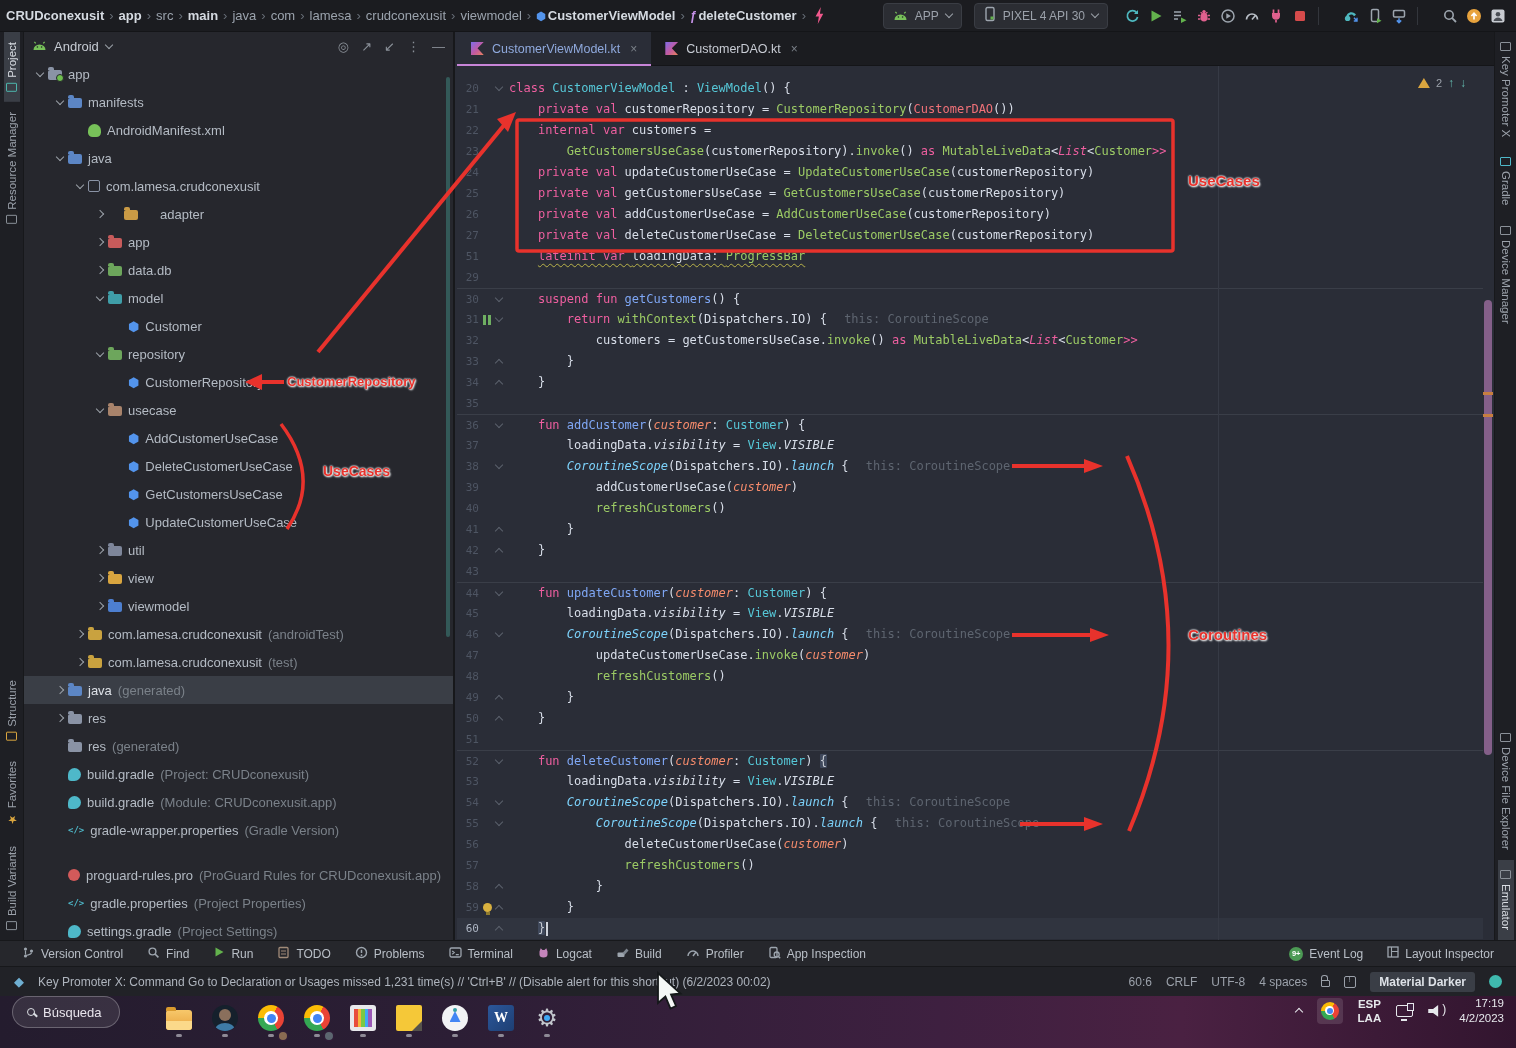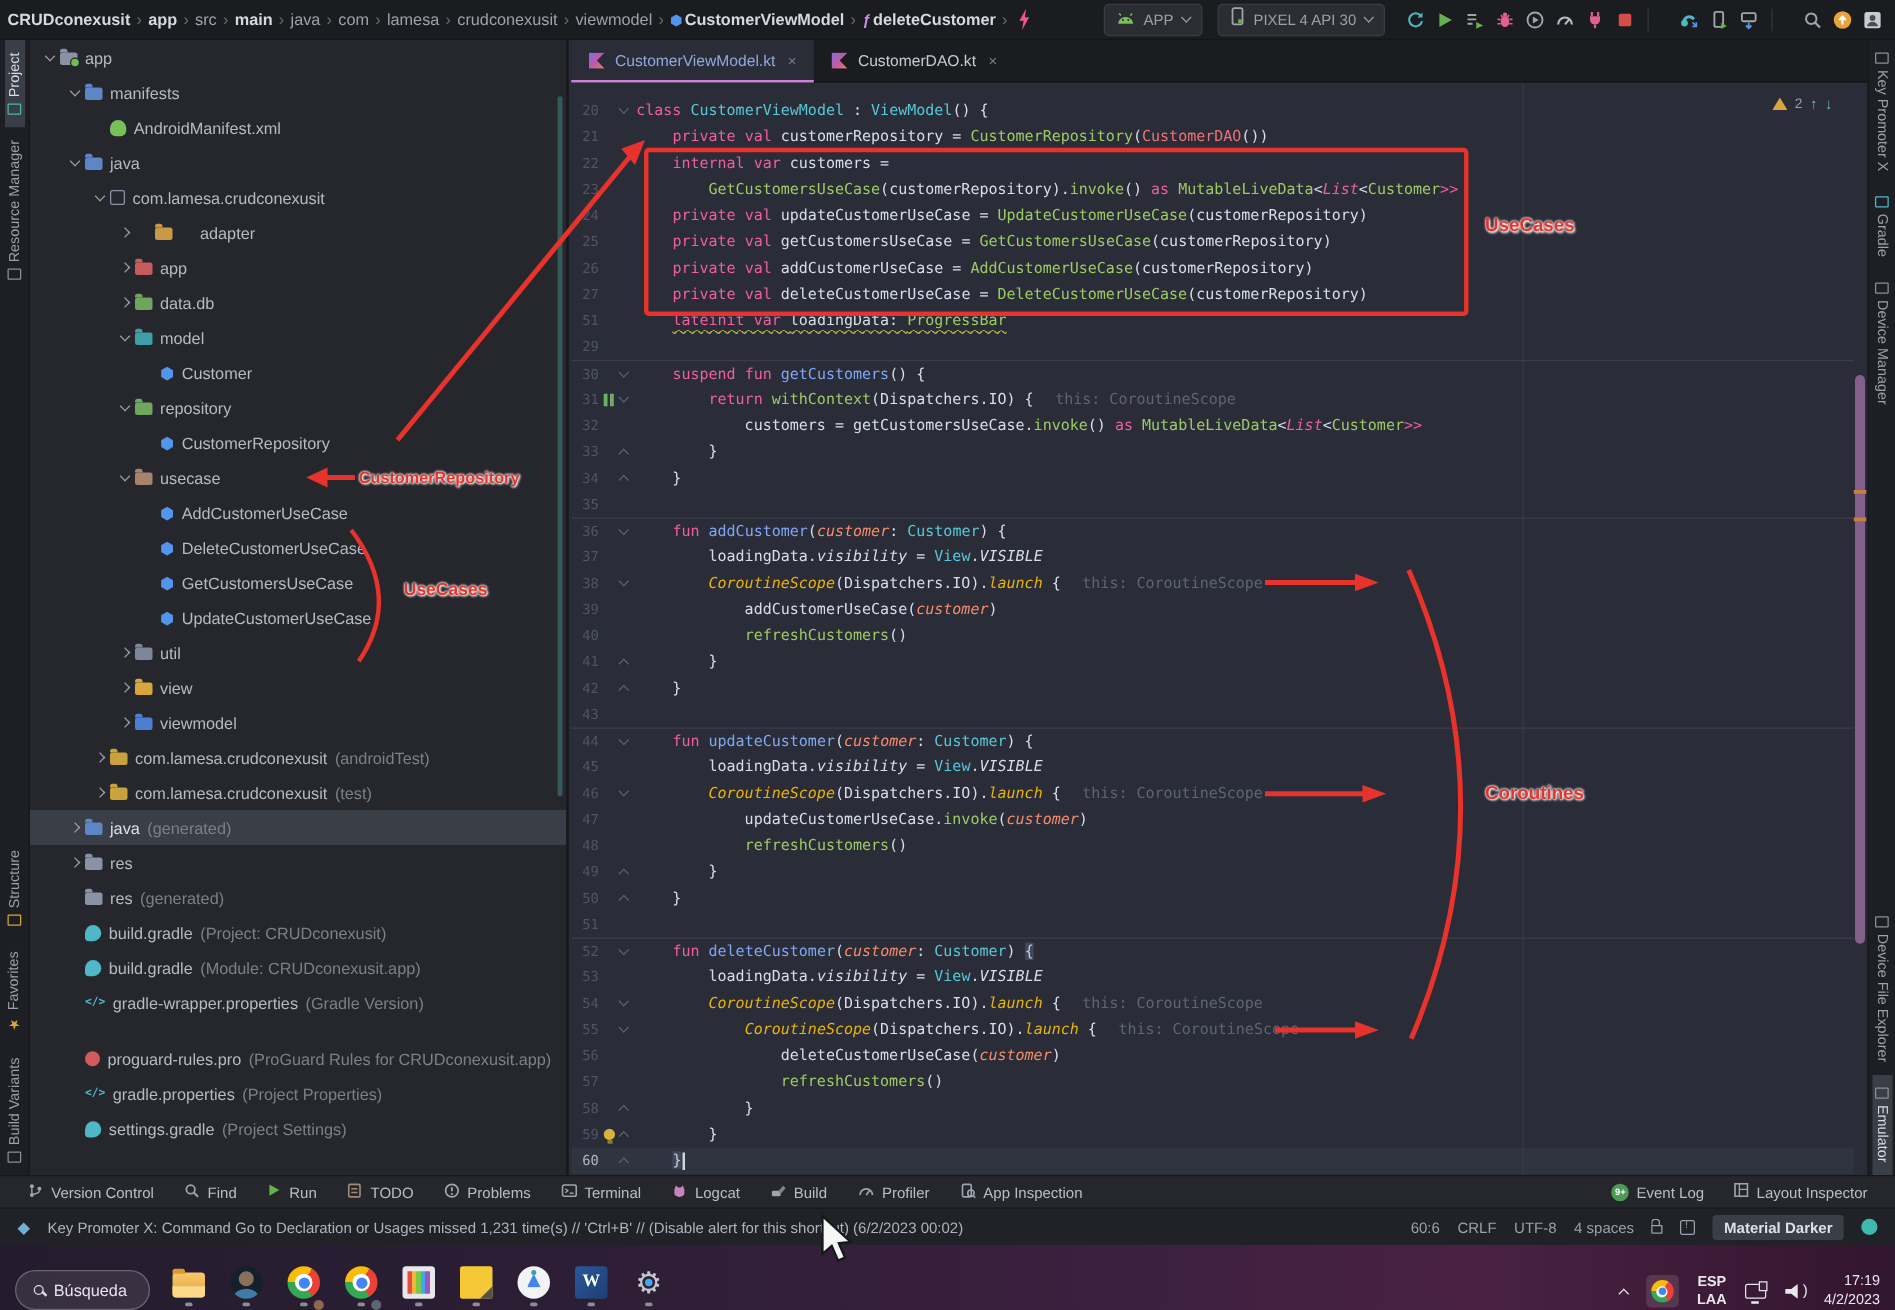--- a/index.html
+++ b/index.html
@@ -98,21 +98,21 @@
   .fold{width:6px;height:6px;border-right:1.4px solid #5B616C;border-bottom:1.4px solid #5B616C;}
   .fold.down{transform:rotate(45deg);margin-top:-3px;}
   .fold.up{transform:rotate(225deg);margin-top:3px;}
   .pauseic{display:flex;gap:2px;}
   .pauseic i{display:block;width:3px;height:10px;background:#6FAF62;}
   .bulbic{width:9px;height:9px;border-radius:50%;background:#D9B13F;position:relative;}
   .bulbic::after{content:"";position:absolute;left:2.5px;bottom:-3px;width:4px;height:3px;background:#8F7A2E;}
   .tk-kw{color:#EF5FA0;}
   .tk-pl{color:#D8DEE9;}
   .tk-call{color:#9CCB65;}
-  .tk-calli{color:#eab308;font-style:italic;}
+  .tk-calli{color:#7dd3fc;font-style:italic;}
   .tk-fn{color:#7FA7F5;}
   .tk-type{color:#56C8D8;}
   .tk-coral{color:#F07178;}
   .tk-param{color:#F78C6C;font-style:italic;}
   .tk-prop{color:#D8DEE9;font-style:italic;}
   .tk-pink{color:#EF5FA0;}
   .tk-pinki{color:#EF5FA0;font-style:italic;}
   .tk-sel{background:#40495C;border-radius:1px;}
   .tk-inlay{color:#5E6570;font-size:12px;padding-left:10px;font-style:normal;}
   .warnwrap{text-decoration:underline;text-decoration-style:wavy;text-decoration-color:#B8B24A;
@@ -149,21 +149,21 @@
   .ic-lock::before{content:"";position:absolute;top:-6px;left:-1px;width:5px;height:5px;
                    border:1.5px solid #9BA1AA;border-bottom:none;border-radius:3px 3px 0 0;}
   .ic-notif{width:12px;height:12px;border:1.5px solid #9BA1AA;border-radius:2px;display:inline-block;position:relative;}
   .ic-notif::after{content:"!";position:absolute;left:3px;top:-2px;font-size:8px;color:#9BA1AA;}
   .theme-box{background:#3A3E46;color:#DDE1E7;padding:3px 9px;border-radius:3px;font-size:12px;font-weight:bold;}
   .accent-dot{width:13px;height:13px;border-radius:50%;background:#3FB9AE;}
 
   
   .taskbar{position:absolute;left:0;top:996px;width:1516px;height:52px;z-index:30;
            background:linear-gradient(90deg,#241C2E 0%,#2C1E35 30%,#3E2040 62%,#4A2142 78%,#32152F 100%);
-           display:flex;align-items:flex-end;padding:0 12px;}
+           display:flex;align-items:flex-start;padding:0 12px;gap:28px;}
   .searchpill{height:32px;min-width:108px;border-radius:16px;background:rgba(255,255,255,0.09);
               border:1px solid rgba(255,255,255,0.25);display:flex;align-items:center;gap:8px;
               padding:0 14px;color:#E8E4EC;font-size:13px;}
   .ic-mag{width:8px;height:8px;border:1.7px solid #DADDE2;border-radius:50%;position:relative;display:inline-block;}
   .ic-mag::after{content:"";position:absolute;width:5px;height:1.7px;background:#DADDE2;
                  transform:rotate(45deg);right:-4px;bottom:-1px;}
   .tb-apps{display:flex;gap:16px;margin-left:16px;}
   .app{width:30px;height:44px;position:relative;display:flex;align-items:center;justify-content:center;cursor:default;}
   .app::after{content:"";position:absolute;bottom:3px;left:50%;transform:translateX(-50%);
               width:6px;height:3px;border-radius:2px;background:#8E8A96;}
@@ -396,20 +396,37 @@
         <span class="vicn"></span>
         <span>Device File Explorer</span>
       </div>
       <div class="vitem active">
         <span class="vicn"></span>
         <span>Emulator</span>
       </div>
     </div>
 
   <div class="project">
+    <div class="phead">
+      <span id="ic-android-head"><svg width="15" height="11">
+            <path d="M1.5 10a6 5.5 0 0 1 12 0z" fill="#77C159"></path>
+            <path d="M3.7 3.4L2.4 1.8M11.3 3.4l1.3-1.6" stroke="#77C159" stroke-width="1.2"></path>
+            <circle cx="5.4" cy="7" r="0.8" fill="#1E2328"></circle>
+            <circle cx="9.6" cy="7" r="0.8" fill="#1E2328"></circle>
+          </svg></span>
+      <span>Android</span>
+      <span class="chv"></span>
+      <span class="hicons">
+        <span>◎</span>
+        <span>↗</span>
+        <span>↙</span>
+        <span>⋮</span>
+        <span>—</span>
+      </span>
+    </div>
     <div class="ptree" id="ptree">
         <div class="trow" style="padding-left: 8px;">
           <span class="chvbox">
             <span class="chv"></span>
           </span>
           <span class="ticn ticn-folder ticn-dot" style="background: rgb(138, 147, 165);"></span>
           <span class="lab">app</span>
         </div>
         <div class="trow" style="padding-left: 28px;">
           <span class="chvbox">

